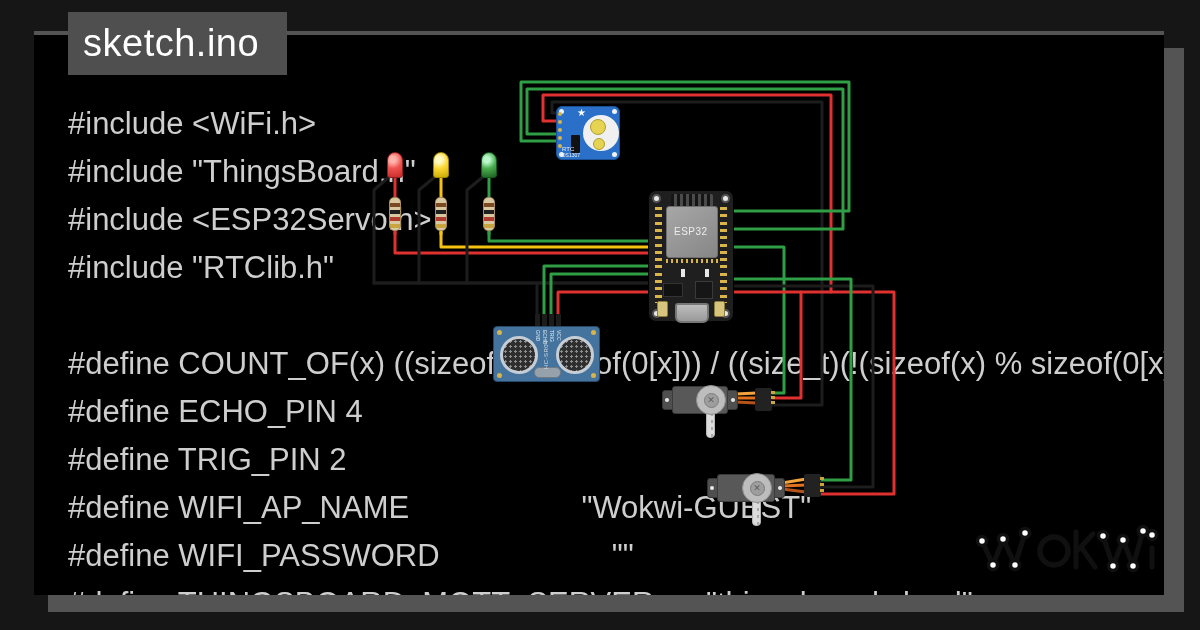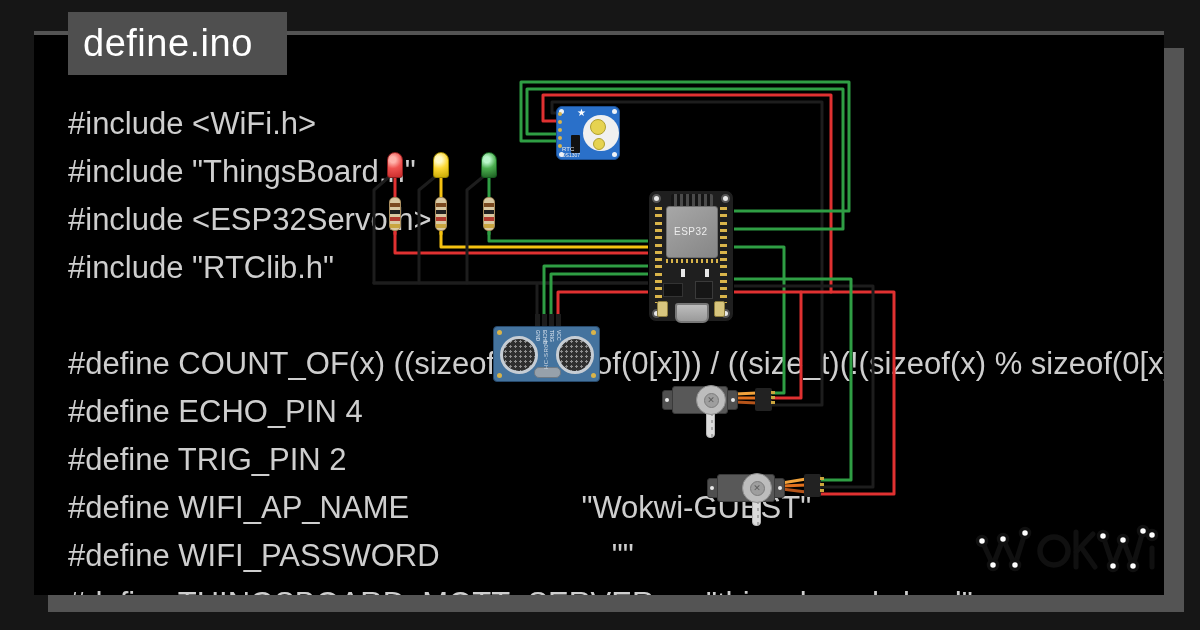--- a/index.html
+++ b/index.html
@@ -108,21 +108,21 @@
       <div class="code-line">#define COUNT_OF(x) ((sizeof(x)/sizeof(0[x])) / ((size_t)(!(sizeof(x) % sizeof(0[x])))))</div>
       <div class="code-line">#define ECHO_PIN 4</div>
       <div class="code-line">#define TRIG_PIN 2</div>
       <div class="code-line">#define WIFI_AP_NAME                    "Wokwi-GUEST"</div>
       <div class="code-line">#define WIFI_PASSWORD                    ""</div>
       <div class="code-line">#define THINGSBOARD_MQTT_SERVER      "thingsboard.cloud"</div>
     </div>
   </div>
 
   <div class="abs file-tab">
-    <span>define.ino</span>
+    <span>sketch.ino</span>
   </div>
 
   <div class="abs circuit">
 
     <svg id="wires" width="1200" height="630">
         <polyline points="489,232 489,241 656,241" fill="none" stroke="#2f9e44" stroke-width="3" stroke-linejoin="round" stroke-linecap="round"></polyline>
         <polyline points="441,232 441,247 656,247" fill="none" stroke="#f5c211" stroke-width="3" stroke-linejoin="round" stroke-linecap="round"></polyline>
         <polyline points="395,232 395,253 656,253" fill="none" stroke="#e03131" stroke-width="3" stroke-linejoin="round" stroke-linecap="round"></polyline>
         <polyline points="395,178 395,234" fill="none" stroke="#e03131" stroke-width="3" stroke-linejoin="round" stroke-linecap="round"></polyline>
         <polyline points="441,178 441,234" fill="none" stroke="#f5c211" stroke-width="3" stroke-linejoin="round" stroke-linecap="round"></polyline>

